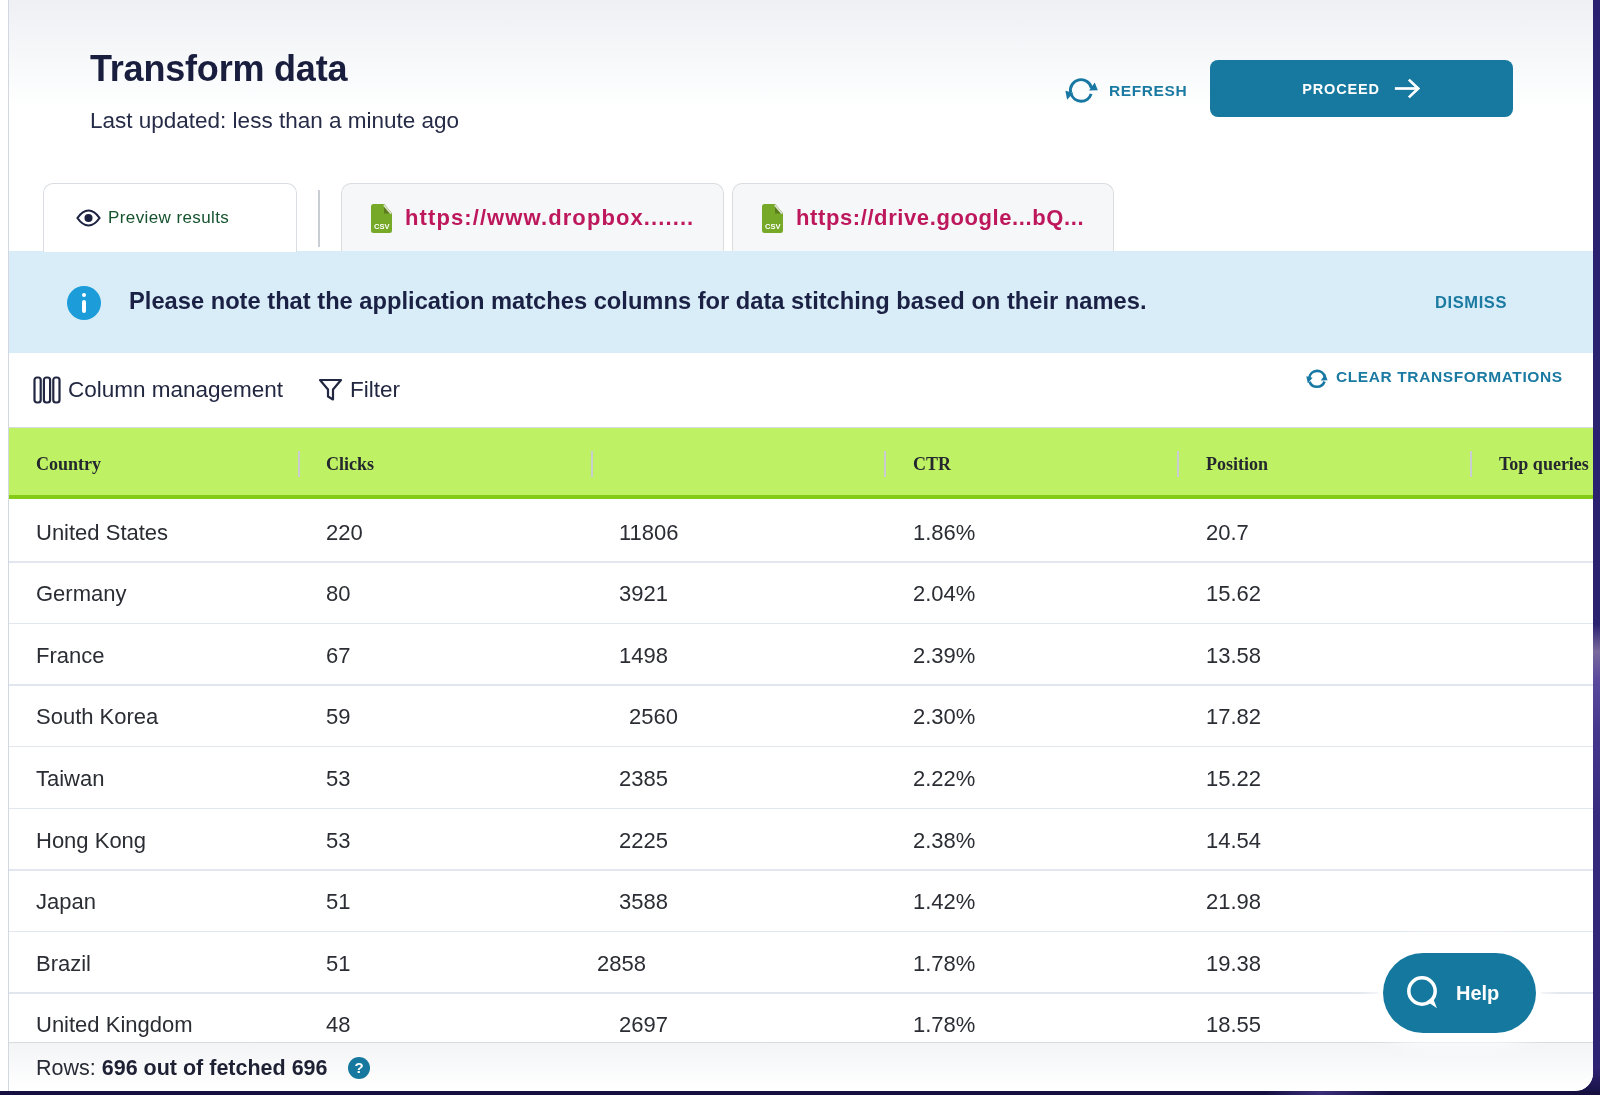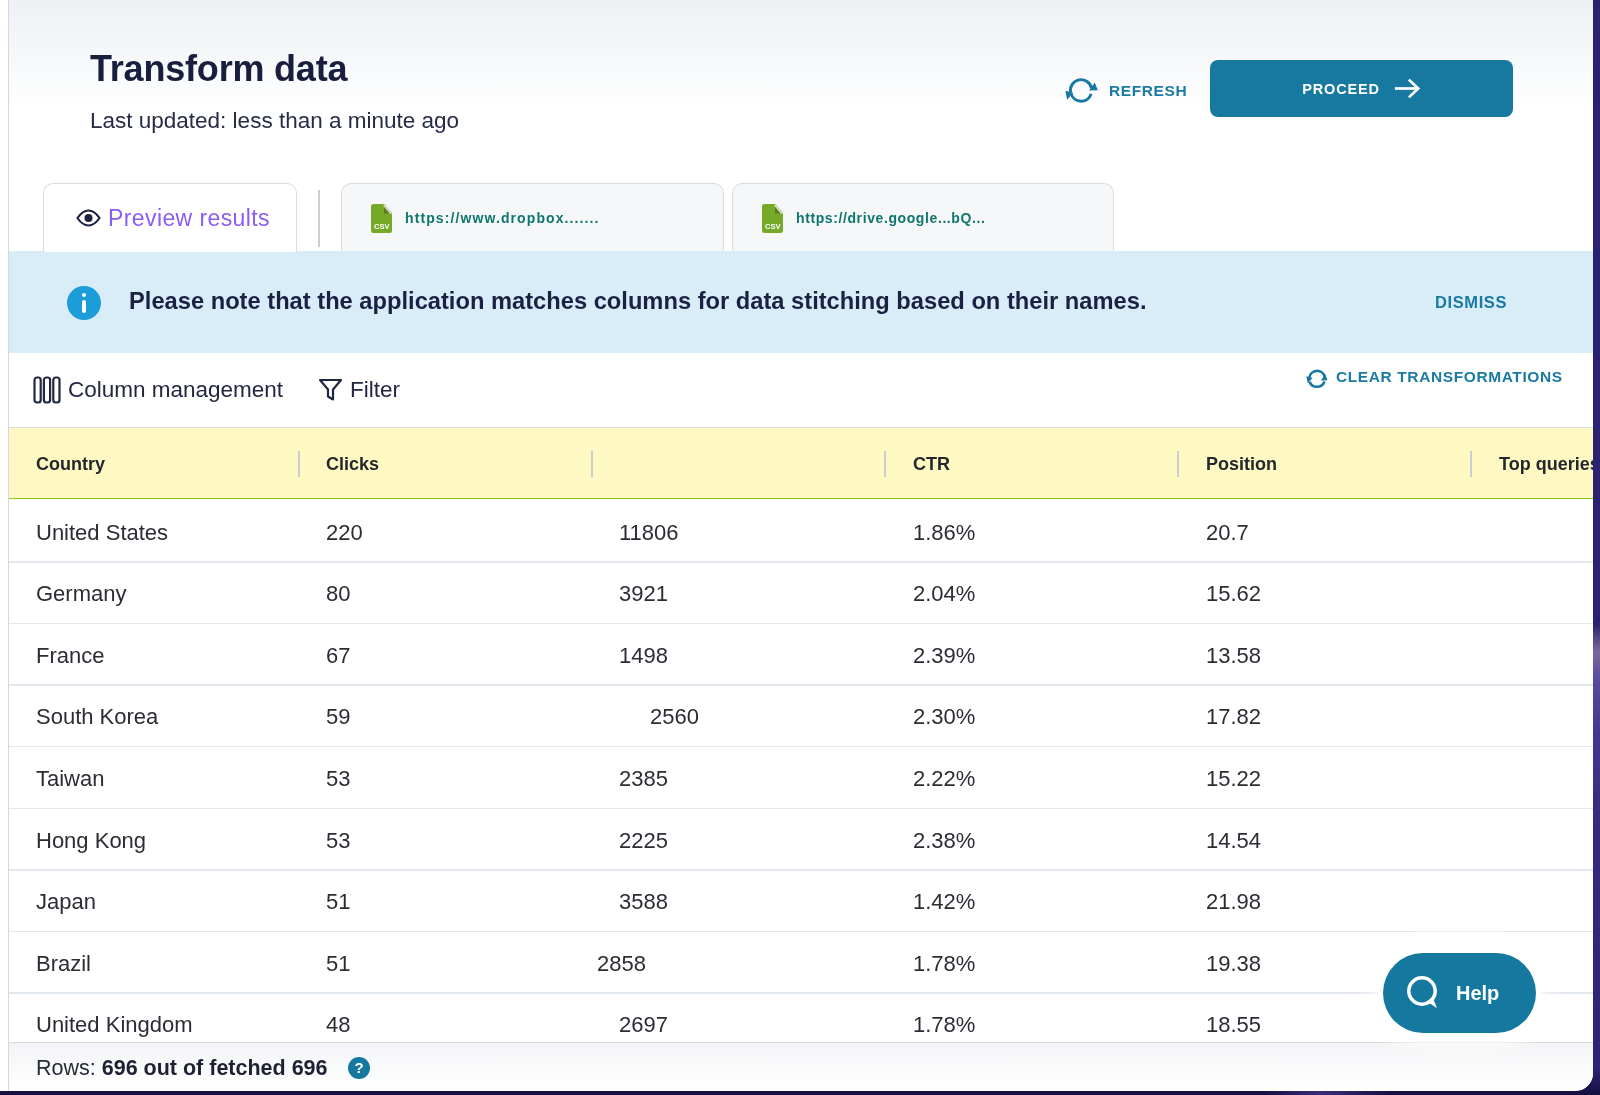--- a/index.html
+++ b/index.html
@@ -28,41 +28,41 @@
              border-radius:8px; display:flex; align-items:center; justify-content:center; }
   .proceed span { color:#fff; font-size:14.5px; font-weight:bold; letter-spacing:0.8px; margin-right:13px; }
 
   
   .tab { position:absolute; top:183px; height:69px; border:1px solid #d9dde2; border-bottom:none;
          border-radius:10px 10px 0 0; display:flex; align-items:center; }
   .tab1 { left:34px; width:254px; background:#fff; z-index:3; }
   .tab2 { left:332px; width:383px; background:#f6f7f9; }
   .tab3 { left:723px; width:382px; background:#f6f7f9; }
   .tabdivider { position:absolute; left:309px; top:190px; width:2px; height:57px; background:#c9ced4; }
-  .tablabel { font-size:23px; letter-spacing:0.4px; color:#8b5cf6; }
-  .urllabel { font-size:14px; letter-spacing:1.1px; font-weight:bold; color:#0f766e; }
+  .tablabel { font-size:17px; letter-spacing:0.4px; color:#14532d; }
+  .urllabel { font-size:22px; letter-spacing:1.1px; font-weight:bold; color:#be185d; }
 
   
   .banner { position:absolute; left:0px; top:251px; width:1585px; height:102px; background:#d9edf8; }
   .infoicon { position:absolute; left:58px; top:35px; width:34px; height:34px; border-radius:50%; background:#1c9cd9; }
   .infoicon:before { content:""; position:absolute; left:15px; top:7px; width:4px; height:4px; border-radius:50%; background:#fff; }
   .infoicon:after { content:""; position:absolute; left:15px; top:14px; width:4px; height:13px; border-radius:2px; background:#fff; }
   .bannertext { position:absolute; left:120px; top:37px; font-size:23.7px; font-weight:bold; color:#1b2144; }
   .dismiss { position:absolute; left:1426px; top:42px; font-size:16.5px; font-weight:bold; letter-spacing:0.6px; color:#1a7aa2; }
 
   
   .toolbar { position:absolute; left:0; top:353px; width:1585px; height:74px; }
   .toolitem { position:absolute; display:flex; align-items:center; color:#222741; }
   .toolitem span { font-size:22.5px; margin-left:7px; }
   .cleartrans { position:absolute; left:1297px; top:15px; height:74px; display:flex; align-items:flex-start; color:#1a7aa2; }
   .cleartrans span { font-size:15.5px; font-weight:bold; letter-spacing:0.6px; margin-left:8px; }
 
   
-  .thead { position:absolute; left:0; top:427px; width:1585px; height:72px; background:#fef9c3;
-           border-top:1px solid #d7dbdf; border-bottom:1px solid #84cc16; }
+  .thead { position:absolute; left:0; top:427px; width:1585px; height:72px; background:#bef264;
+           border-top:1px solid #d7dbdf; border-bottom:4px solid #84cc16;font-family:Liberation Serif, serif; }
   .th { position:absolute; top:0; height:72px; display:flex; align-items:center;
         font-size:18px; font-weight:bold; color:#24272d; white-space:nowrap; }
   .colsep { position:absolute; top:23px; width:2px; height:26px; background:#c9cdd2; }
 
   .row { position:absolute; left:0; width:1585px; height:62px; }
   .row .sep { position:absolute; left:0; bottom:0; width:100%; height:1.5px; background:#e2e6ee; }
   .cell { position:absolute; top:1.5px; height:61px; display:flex; align-items:center; font-size:22px; color:#2a2d33; }
 
   
   .tfoot { position:absolute; left:0; top:1042px; width:1585px; height:48px;
@@ -200,21 +200,21 @@
         <div class="cell" style="left:27px">France</div>
         <div class="cell" style="left:317px">67</div>
         <div class="cell" style="left:610px">1498</div>
         <div class="cell" style="left:904px">2.39%</div>
         <div class="cell" style="left:1197px">13.58</div>
         <div class="sep"></div>
       </div>
     <div class="row" style="top:685.45px">
         <div class="cell" style="left:27px">South Korea</div>
         <div class="cell" style="left:317px">59</div>
-        <div class="cell" style="left:641px">2560</div>
+        <div class="cell" style="left:620px">2560</div>
         <div class="cell" style="left:904px">2.30%</div>
         <div class="cell" style="left:1197px">17.82</div>
         <div class="sep"></div>
       </div>
     <div class="row" style="top:747.00px">
         <div class="cell" style="left:27px">Taiwan</div>
         <div class="cell" style="left:317px">53</div>
         <div class="cell" style="left:610px">2385</div>
         <div class="cell" style="left:904px">2.22%</div>
         <div class="cell" style="left:1197px">15.22</div>

